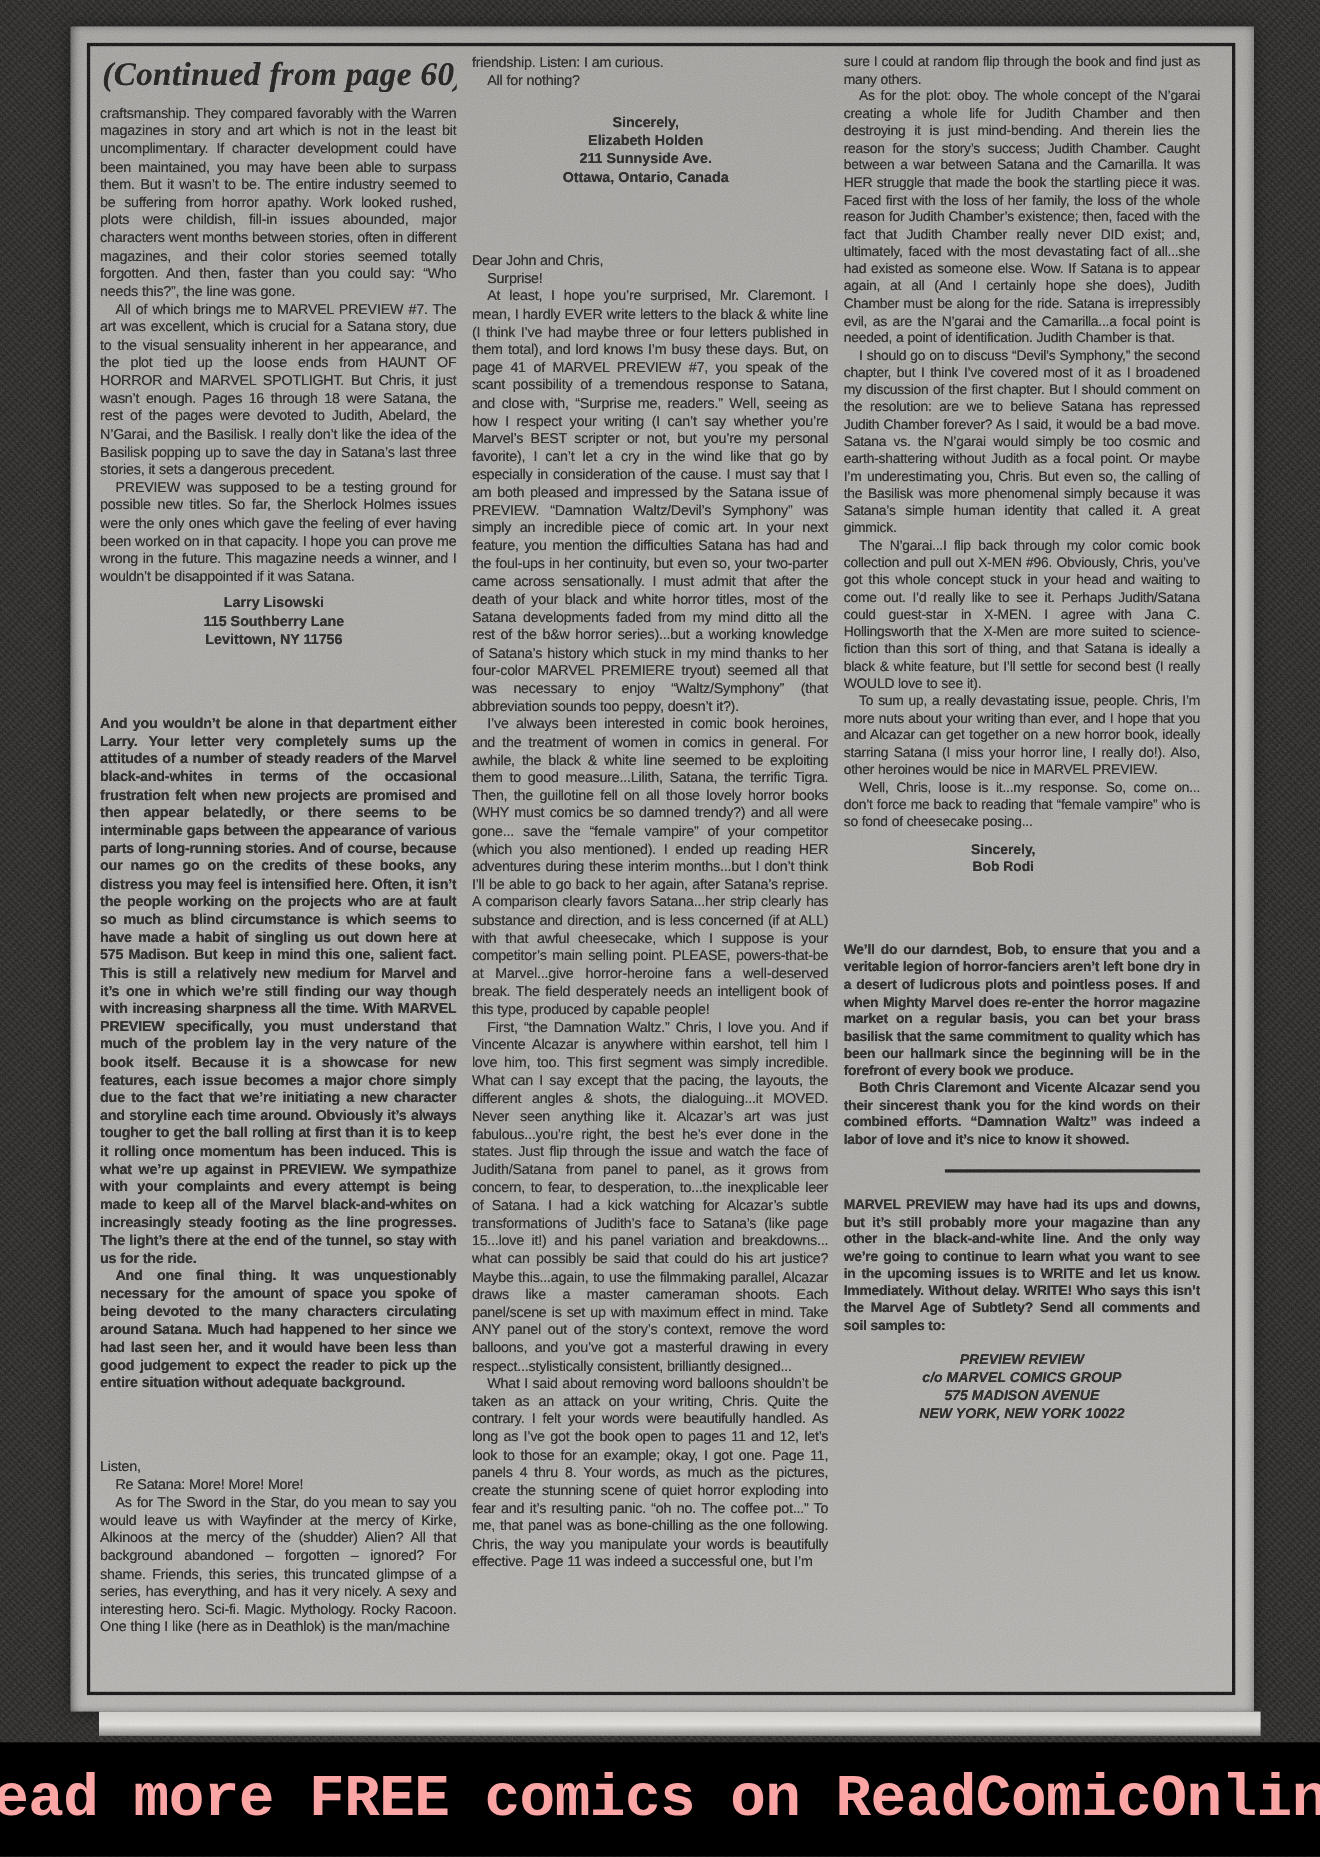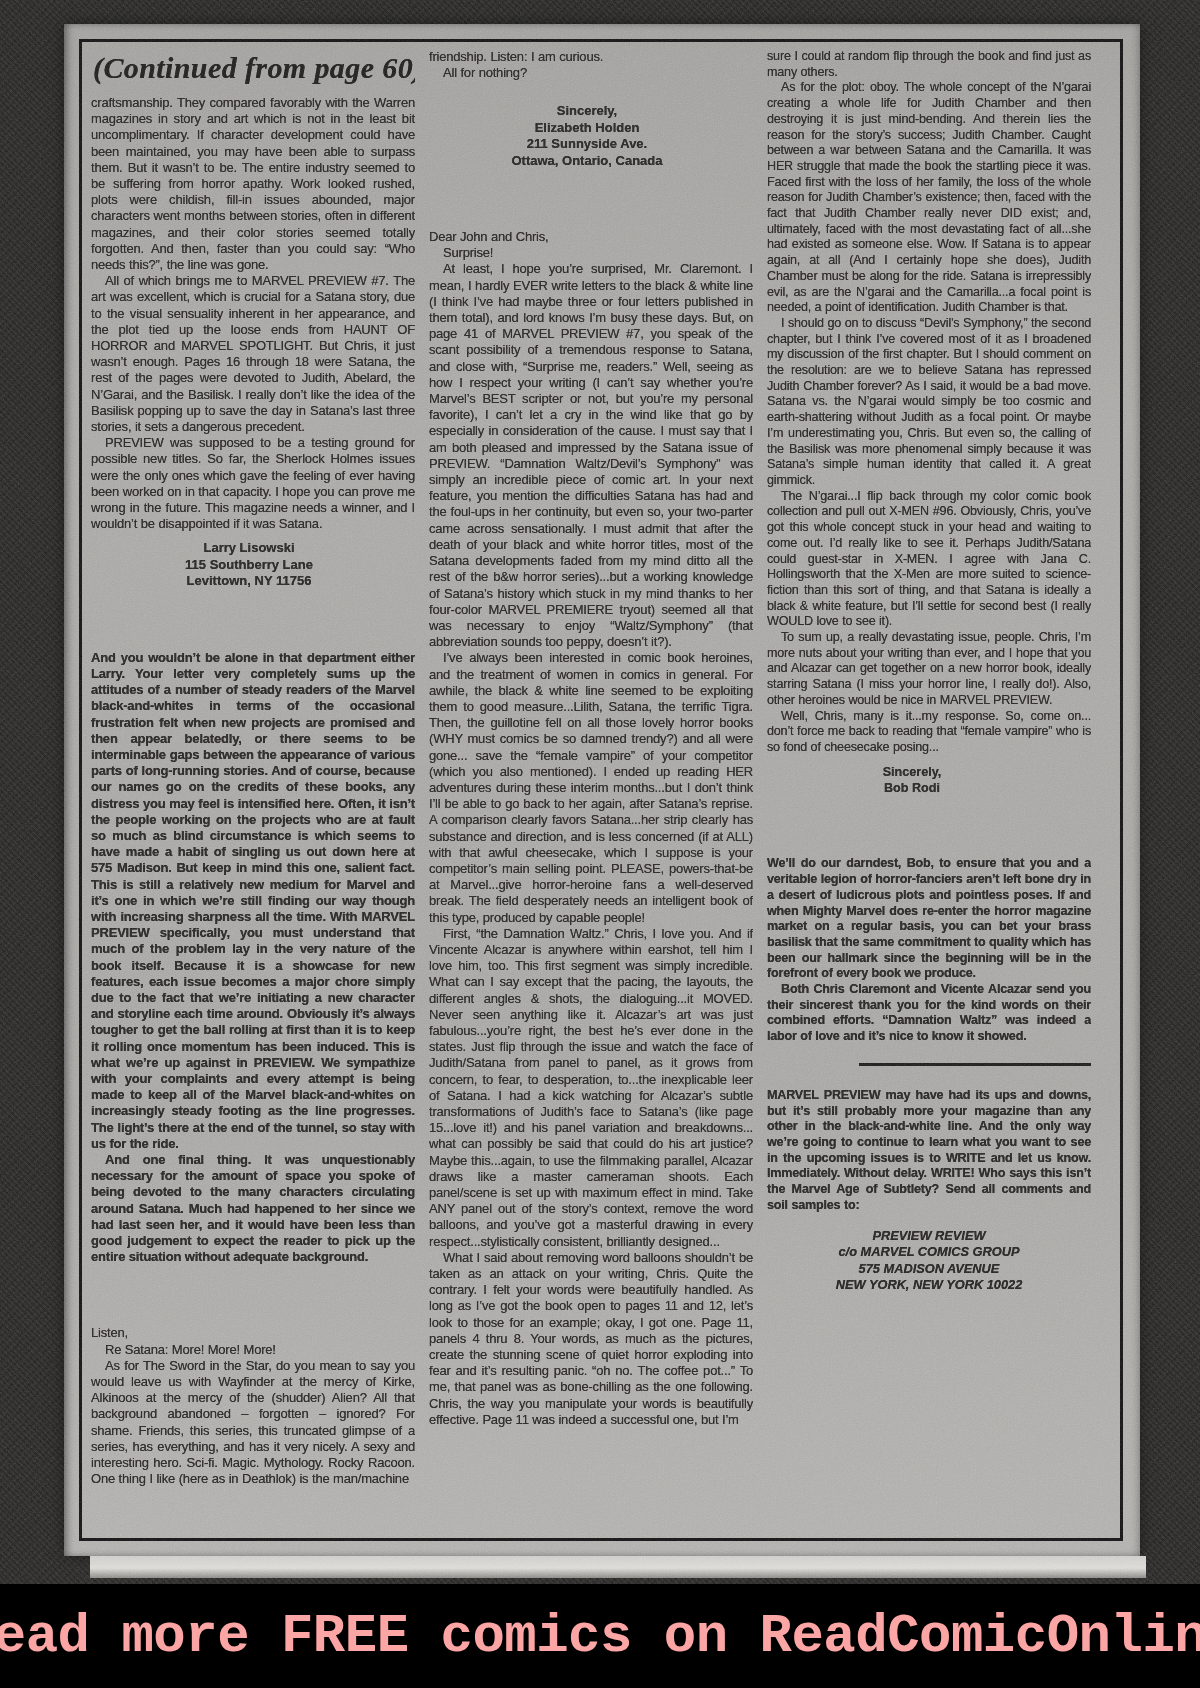--- a/index.html
+++ b/index.html
@@ -115,21 +115,21 @@
         <p class="p ind">First, “the Damnation Waltz.” Chris, I love you. And if Vincente Alcazar is anywhere within earshot, tell him I love him, too. This first segment was simply incredible. What can I say except that the pacing, the layouts, the different angles &amp; shots, the dialoguing...it MOVED. Never seen anything like it. Alcazar’s art was just fabulous...you’re right, the best he’s ever done in the states. Just flip through the issue and watch the face of Judith/Satana from panel to panel, as it grows from concern, to fear, to desperation, to...the inexplicable leer of Satana. I had a kick watching for Alcazar’s subtle transformations of Judith’s face to Satana’s (like page 15...love it!) and his panel variation and breakdowns... what can possibly be said that could do his art justice? Maybe this...again, to use the filmmaking parallel, Alcazar draws like a master cameraman shoots. Each panel/scene is set up with maximum effect in mind. Take ANY panel out of the story’s context, remove the word balloons, and you’ve got a masterful drawing in every respect...stylistically consistent, brilliantly designed...</p>
         <p class="p ind">What I said about removing word balloons shouldn’t be taken as an attack on your writing, Chris. Quite the contrary. I felt your words were beautifully handled. As long as I’ve got the book open to pages 11 and 12, let’s look to those for an example; okay, I got one. Page 11, panels 4 thru 8. Your words, as much as the pictures, create the stunning scene of quiet horror exploding into fear and it’s resulting panic. “oh no. The coffee pot...” To me, that panel was as bone-chilling as the one following. Chris, the way you manipulate your words is beautifully effective. Page 11 was indeed a successful one, but I’m</p>
       </div>
 
       <div class="col col3">
         <p class="p">sure I could at random flip through the book and find just as many others.</p>
         <p class="p ind">As for the plot: oboy. The whole concept of the N’garai creating a whole life for Judith Chamber and then destroying it is just mind-bending. And therein lies the reason for the story’s success; Judith Chamber. Caught between a war between Satana and the Camarilla. It was HER struggle that made the book the startling piece it was. Faced first with the loss of her family, the loss of the whole reason for Judith Chamber’s existence; then, faced with the fact that Judith Chamber really never DID exist; and, ultimately, faced with the most devastating fact of all...she had existed as someone else. Wow. If Satana is to appear again, at all (And I certainly hope she does), Judith Chamber must be along for the ride. Satana is irrepressibly evil, as are the N’garai and the Camarilla...a focal point is needed, a point of identification. Judith Chamber is that.</p>
         <p class="p ind">I should go on to discuss “Devil’s Symphony,” the second chapter, but I think I’ve covered most of it as I broadened my discussion of the first chapter. But I should comment on the resolution: are we to believe Satana has repressed Judith Chamber forever? As I said, it would be a bad move. Satana vs. the N’garai would simply be too cosmic and earth-shattering without Judith as a focal point. Or maybe I’m underestimating you, Chris. But even so, the calling of the Basilisk was more phenomenal simply because it was Satana’s simple human identity that called it. A great gimmick.</p>
         <p class="p ind">The N’garai...I flip back through my color comic book collection and pull out X-MEN #96. Obviously, Chris, you’ve got this whole concept stuck in your head and waiting to come out. I’d really like to see it. Perhaps Judith/Satana could guest-star in X-MEN. I agree with Jana C. Hollingsworth that the X-Men are more suited to science-fiction than this sort of thing, and that Satana is ideally a black &amp; white feature, but I’ll settle for second best (I really WOULD love to see it).</p>
         <p class="p ind">To sum up, a really devastating issue, people. Chris, I’m more nuts about your writing than ever, and I hope that you and Alcazar can get together on a new horror book, ideally starring Satana (I miss your horror line, I really do!). Also, other heroines would be nice in MARVEL PREVIEW.</p>
-        <p class="p ind">Well, Chris, many is it...my response. So, come on... don’t force me back to reading that “female vampire” who is so fond of cheesecake posing...</p>
+        <p class="p ind">Well, Chris, loose is it...my response. So, come on... don’t force me back to reading that “female vampire” who is so fond of cheesecake posing...</p>
         <div class="sig sig-col3">Sincerely,
 Bob Rodi</div>
         <p class="p bold gap-xl">We’ll do our darndest, Bob, to ensure that you and a veritable legion of horror-fanciers aren’t left bone dry in a desert of ludicrous plots and pointless poses. If and when Mighty Marvel does re-enter the horror magazine market on a regular basis, you can bet your brass basilisk that the same commitment to quality which has been our hallmark since the beginning will be in the forefront of every book we produce.</p>
         <p class="p bold ind">Both Chris Claremont and Vicente Alcazar send you their sincerest thank you for the kind words on their combined efforts. “Damnation Waltz” was indeed a labor of love and it’s nice to know it showed.</p>
         <div class="divider"></div>
         <p class="p bold">MARVEL PREVIEW may have had its ups and downs, but it’s still probably more your magazine than any other in the black-and-white line. And the only way we’re going to continue to learn what you want to see in the upcoming issues is to WRITE and let us know. Immediately. Without delay. WRITE! Who says this isn’t the Marvel Age of Subtlety? Send all comments and soil samples to:</p>
         <div class="address">PREVIEW REVIEW
 c/o MARVEL COMICS GROUP
 575 MADISON AVENUE
 NEW YORK, NEW YORK 10022</div>

